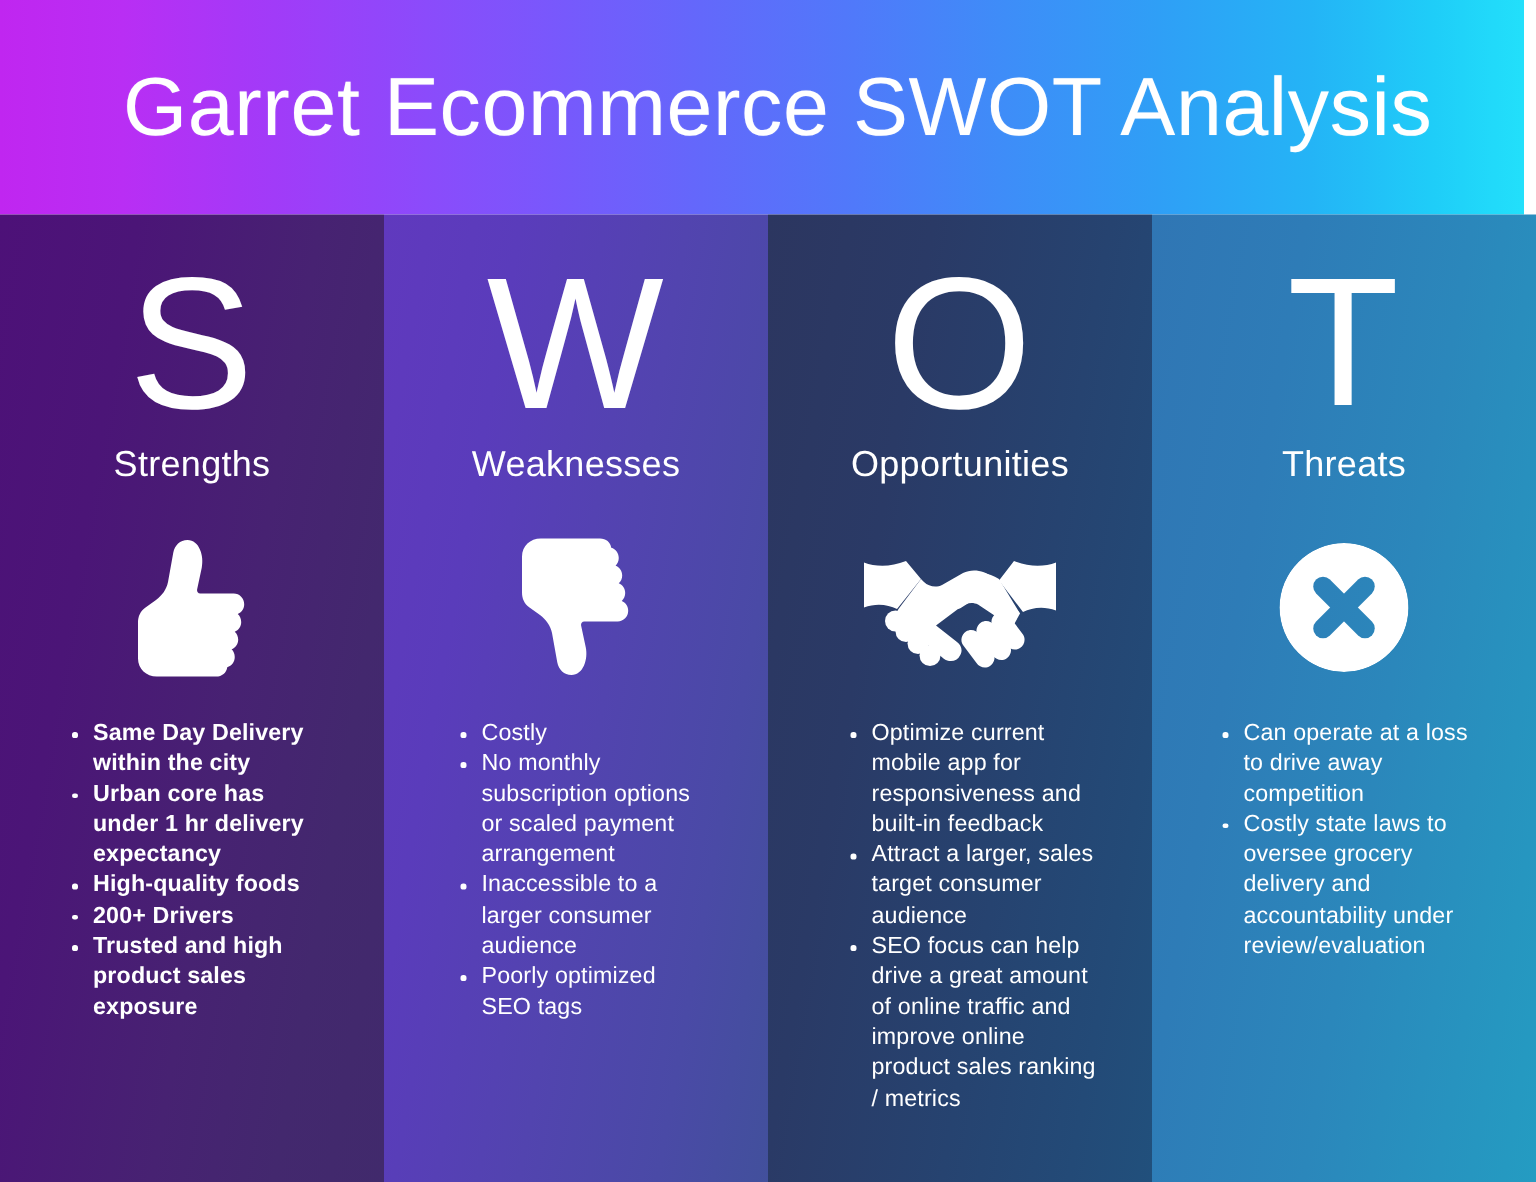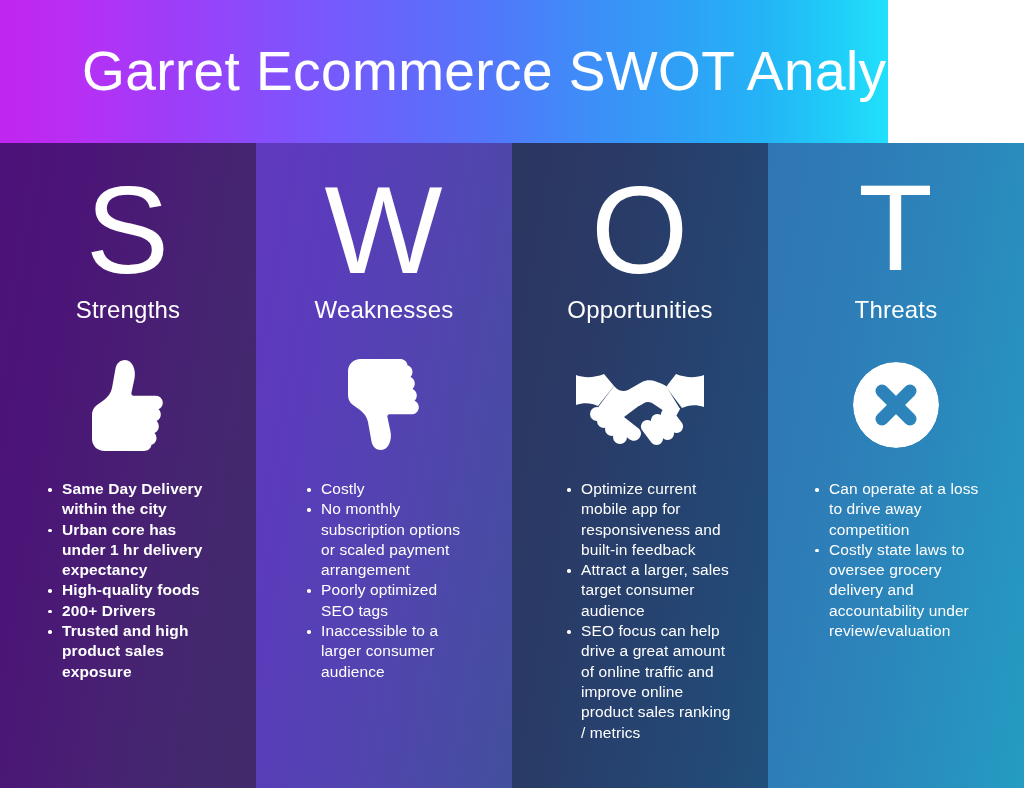--- a/index.html
+++ b/index.html
@@ -17,21 +17,21 @@
     height: 788px;
     overflow: hidden;
     background: #ffffff;
   }
 
   
   #header {
     position: absolute;
     left: 0;
     top: 0;
-    width: 888px;
+    width: 1016px;
     height: 143px;
     background: linear-gradient(90deg,
       #c026f0 0%,
       #b92ef4 8%,
       #a13bf8 18%,
       #8b4bfb 28%,
       #7759fc 37%,
       #6368fb 46%,
       #5079fa 56%,
       #3e8df8 66%,
@@ -239,22 +239,22 @@
             L46.5 38.7
             C45.1 38.7 44.1 37.4 44.4 36
             L47.5 21.5
             C49.2 13.5 45.8 3 38 3 Z
           "></path>
         </svg>
       </div>
       <ul class="bullets">
         <li>Costly</li>
         <li>No monthly subscription options or scaled payment arrangement</li>
+        <li>Inaccessible to a larger consumer audience</li>
         <li>Poorly optimized SEO tags</li>
-        <li>Inaccessible to a larger consumer audience</li>
       </ul>
     </div>
 
     <div class="col col-o">
       <div class="big-letter">O</div>
       <div class="caption">Opportunities</div>
       <div class="icon-wrap">
         <svg width="132" height="92" viewBox="0 0 132 92" aria-hidden="true">
           <g fill="#ffffff">
 

